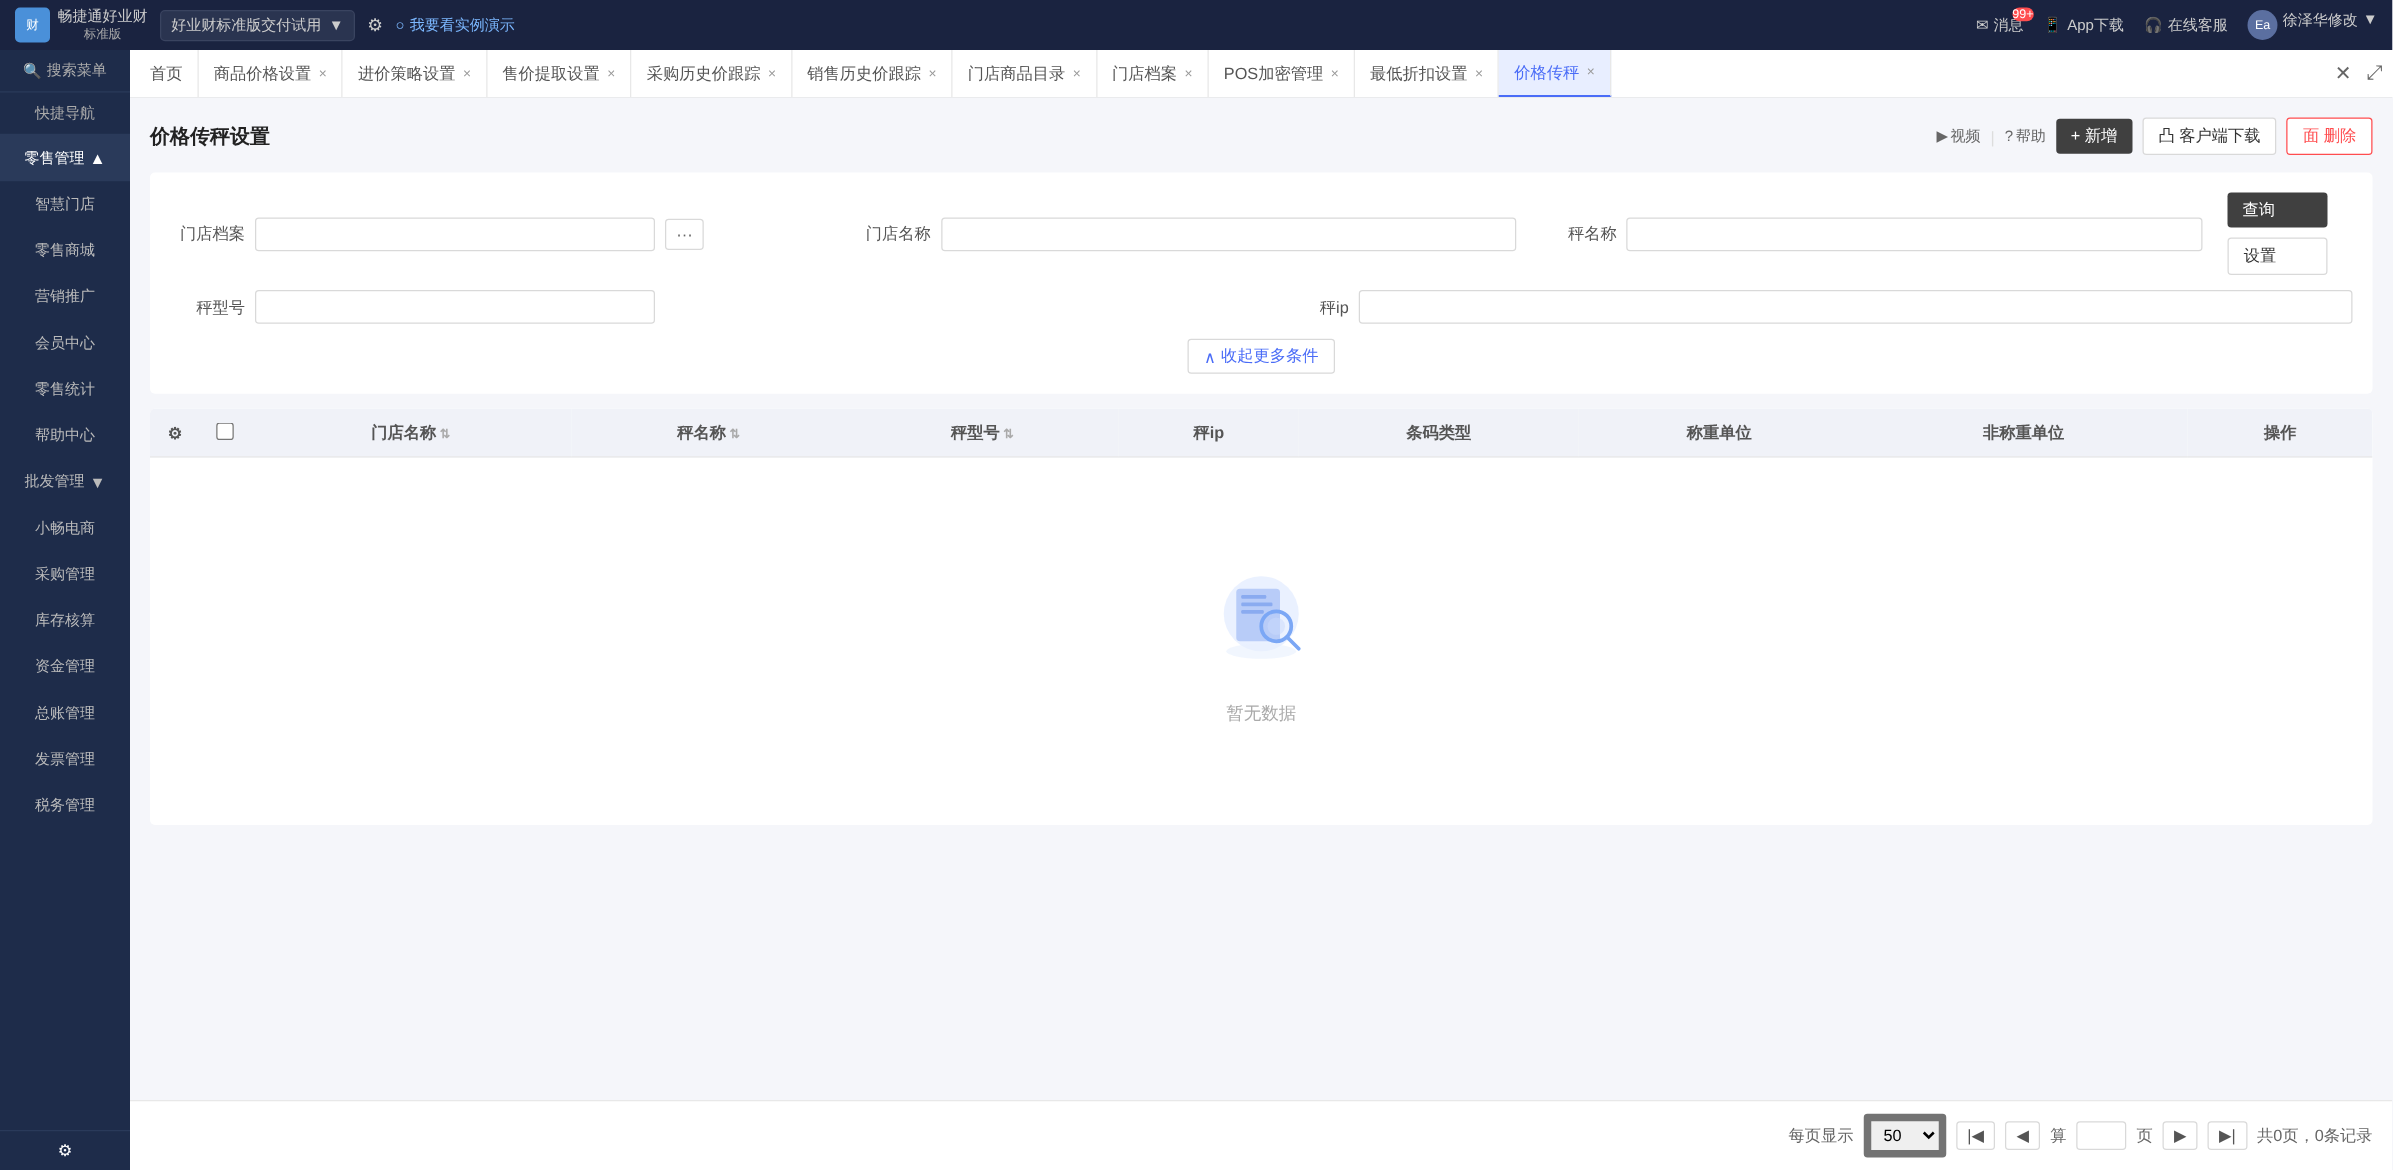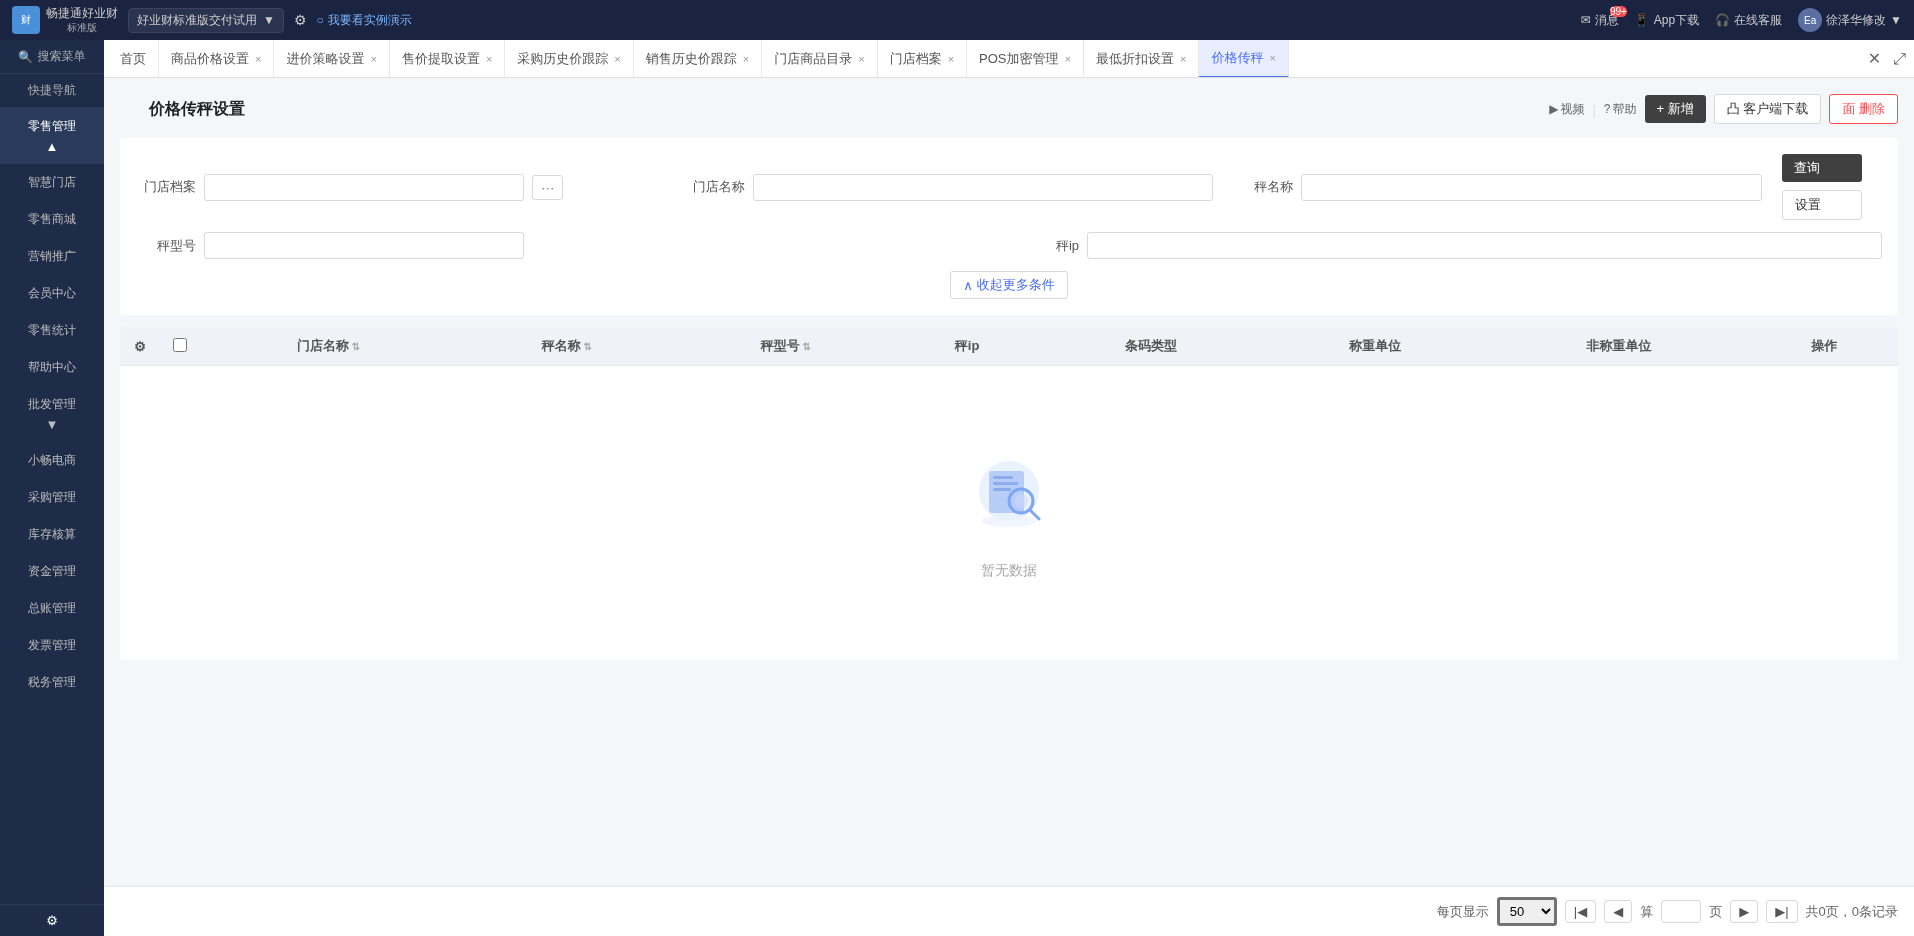--- a/index.html
+++ b/index.html
@@ -14,54 +14,54 @@
     .app-logo { display: flex; align-items: center; gap: 6px; }
     .app-logo-icon { width: 28px; height: 28px; background: #4a90d9; border-radius: 4px; display: flex; align-items: center; justify-content: center; font-size: 10px; color: #fff; }
     .app-logo-text { font-size: 12px; color: #ccc; line-height: 1.3; }
     .version-badge { font-size: 10px; color: #aaa; text-align: center; }
     .version-selector { background: #2a3450; border: 1px solid #3a4460; border-radius: 4px; color: #ccc; padding: 3px 8px; font-size: 12px; display: flex; align-items: center; gap: 6px; cursor: pointer; }
     .gear-btn { background: none; border: none; color: #ccc; cursor: pointer; font-size: 14px; }
     .demo-link { color: #7cb8ff; font-size: 12px; cursor: pointer; display: flex; align-items: center; gap: 4px; }
     .top-bar-right { display: flex; align-items: center; gap: 16px; }
     .top-bar-action { display: flex; align-items: center; gap: 4px; color: #ccc; font-size: 12px; cursor: pointer; position: relative; }
     .badge { background: #ff4d4f; color: #fff; border-radius: 8px; padding: 0 0; font-size: 10px; position: absolute; top: -6px; right: -8px; }
-    .user-info { display: flex; align-items: center; gap: 4px; color: #ccc; font-size: 12px; cursor: pointer; }
+    .user-info { display: flex; align-items: flex-start; gap: 4px; color: #ccc; font-size: 12px; cursor: pointer; }
     .user-avatar { width: 24px; height: 24px; background: #5b6fa0; border-radius: 50%; display: flex; align-items: center; justify-content: center; font-size: 10px; color: #fff; }
 
     
     .main-layout { display: flex; flex: 1; overflow: hidden; }
 
     
     .sidebar { width: 104px; background: #1e2c4a; color: #fff; display: flex; flex-direction: column; flex-shrink: 0; }
     .sidebar-search { padding: 8px 10px; border-bottom: 1px solid #2a3a5a; cursor: pointer; display: flex; align-items: center; justify-content: center; gap: 4px; font-size: 12px; color: #aaa; }
     .sidebar-quick-nav { padding: 8px 0; display: flex; align-items: center; justify-content: center; font-size: 12px; color: #aaa; cursor: pointer; border-bottom: 1px solid #2a3a5a; }
     .sidebar-item { padding: 10px 0; text-align: center; font-size: 13px; color: #bbb; cursor: pointer; display: flex; flex-direction: column; align-items: center; justify-content: flex-end; gap: 2px; }
     .sidebar-item.active { color: #fff; background: #2a3a5a; }
-    .sidebar-item.has-arrow { flex-direction: column; justify-content: center; gap: 4px; padding: 10px 8px; }
+    .sidebar-item.has-arrow { flex-direction: row; justify-content: center; gap: 4px; padding: 10px 8px; }
     .sidebar-section-label { font-size: 12px; }
     .sidebar-bottom { margin-top: auto; padding: 8px 0; border-top: 1px solid #2a3a5a; display: flex; align-items: center; justify-content: center; }
 
     
     .content-area { flex: 1; display: flex; flex-direction: column; overflow: hidden; background: #f5f6fa; }
 
     
     .tab-bar { background: #fff; border-bottom: 1px solid #e0e0e0; display: flex; align-items: center; height: 38px; padding: 0 4px; flex-shrink: 0; overflow-x: auto; }
     .tab-bar::-webkit-scrollbar { height: 0; }
     .tab-item { display: flex; align-items: center; gap: 4px; padding: 0 12px; height: 38px; white-space: nowrap; font-size: 13px; color: #555; cursor: pointer; border-right: 1px solid #e8e8e8; flex-shrink: 0; }
     .tab-item.active { background: #e8eeff; color: #4a6cf7; border-bottom: 2px solid #4a6cf7; }
     .tab-item .close-x { font-size: 11px; color: #999; margin-left: 2px; }
     .tab-bar-actions { margin-left: auto; display: flex; align-items: center; gap: 4px; flex-shrink: 0; }
     .tab-action-btn { background: none; border: none; cursor: pointer; font-size: 16px; color: #666; padding: 4px; }
 
     
     .page-content { flex: 1; overflow-y: auto; padding: 16px; }
 
     
     .page-header { display: flex; align-items: center; justify-content: space-between; margin-bottom: 14px; }
-    .page-title { font-size: 16px; font-weight: bold; color: #222; margin-left: 29px; }
+    .page-title { font-size: 16px; font-weight: bold; color: #222; }
     .page-actions { display: flex; align-items: center; gap: 8px; }
     .page-action-link { color: #666; font-size: 12px; cursor: pointer; display: flex; align-items: center; gap: 2px; }
     .divider-v { color: #ddd; }
     .btn { border: none; border-radius: 3px; padding: 5px 12px; font-size: 13px; cursor: pointer; display: flex; align-items: center; gap: 4px; }
     .btn-primary { background: #404040; color: #fff; }
     .btn-default { background: #fff; color: #333; border: 1px solid #d9d9d9; }
     .btn-danger { background: #fff; color: #ff4d4f; border: 1px solid #ff4d4f; }
 
     
     .search-form { background: #fff; border-radius: 4px; padding: 16px; margin-bottom: 12px; }
@@ -83,21 +83,21 @@
     .table-checkbox-col { width: 40px; }
 
     
     .empty-state { display: flex; flex-direction: column; align-items: center; justify-content: center; padding: 80px 0; }
     .empty-icon { width: 100px; height: 100px; margin-bottom: 16px; }
     .empty-text { color: #aaa; font-size: 14px; }
 
     
     .pagination-bar { background: #fff; border-top: 1px solid #e8e8e8; padding: 10px 16px; display: flex; align-items: center; justify-content: flex-end; gap: 8px; flex-shrink: 0; }
     .pagination-info { font-size: 13px; color: #666; }
-    .page-size-select { border: 3px solid #737373; border-radius: 3px; padding: 3px 6px; font-size: 13px; }
+    .page-size-select { border: 6px solid #737373; border-radius: 3px; padding: 3px 6px; font-size: 13px; }
     .page-nav-btn { border: 1px solid #d9d9d9; background: #fff; border-radius: 3px; padding: 3px 8px; cursor: pointer; font-size: 13px; color: #555; }
     .page-nav-btn:disabled { color: #ccc; cursor: not-allowed; }
     .page-input { border: 1px solid #d9d9d9; border-radius: 3px; padding: 3px 6px; width: 40px; text-align: center; font-size: 13px; }
     .page-total { font-size: 13px; color: #666; }
 
     
     input[type="checkbox"] { width: 14px; height: 14px; cursor: pointer; }
   </style>
 </head>
 <body>

